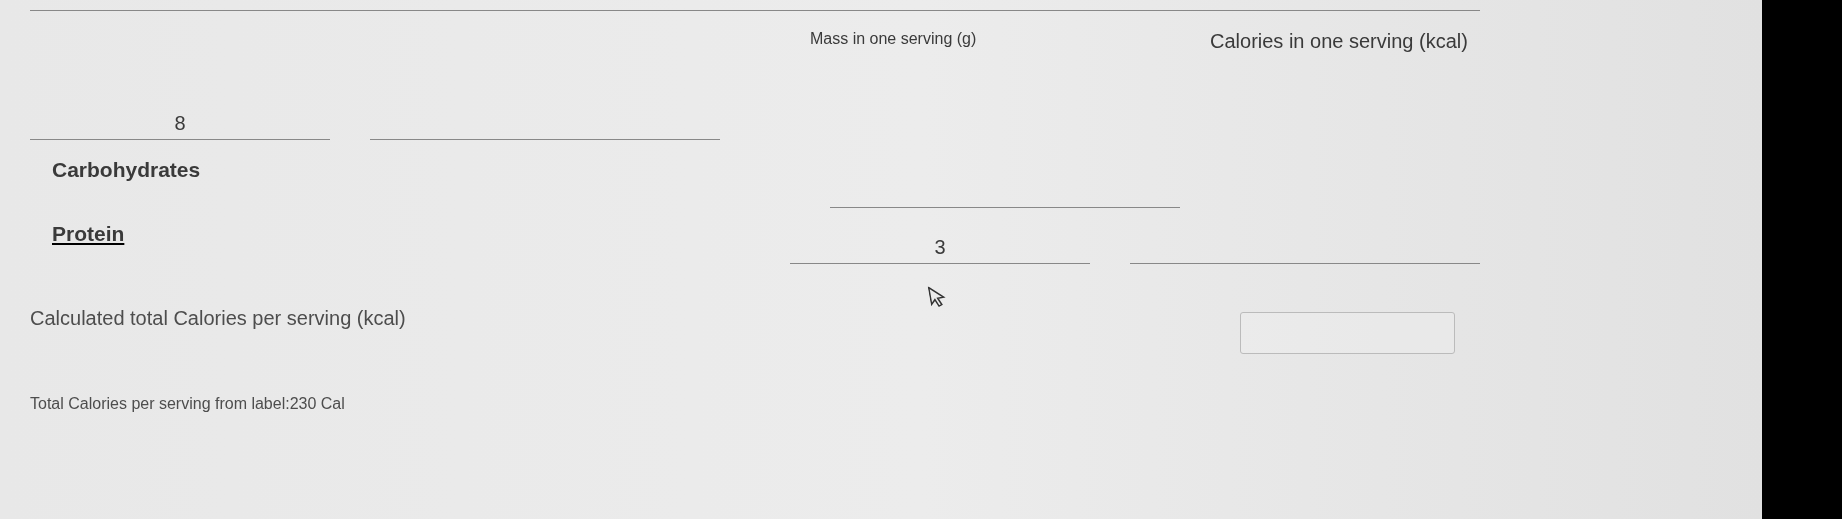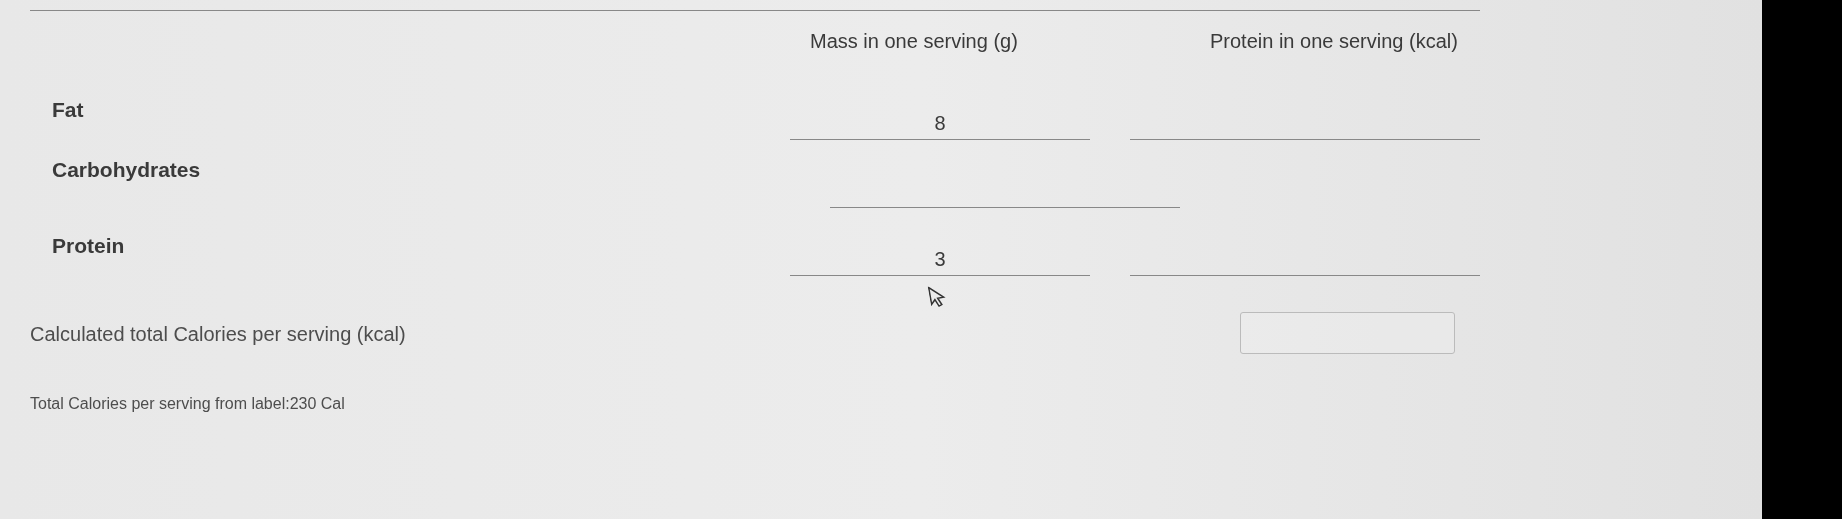--- a/index.html
+++ b/index.html
@@ -28,21 +28,21 @@
     position: absolute;
     top: 30px;
     left: 30px;
     width: 1450px;
   }
   .col-label {
     width: 760px;
   }
   .col-mass {
     width: 360px;
-    font-size: 20px;
+    font-size: 16px;
     color: #3a3a3a;
     font-weight: 500;
     padding-left: 20px;
   }
   .col-cal {
     width: 330px;
     font-size: 20px;
     color: #3a3a3a;
     font-weight: 500;
     text-align: left;
@@ -50,21 +50,21 @@
   }
   .row {
     position: absolute;
     left: 30px;
     width: 1450px;
     display: flex;
     align-items: flex-end;
   }
   .row-fat { top: 82px; }
   .row-carb { top: 150px; align-items: center; }
-  .row-protein { top: 218px; }
+  .row-protein { top: 206px; text-decoration: underline; }
   .nutrient-label {
     width: 760px;
     font-size: 21px;
     font-weight: 700;
     color: #3a3a3a;
     padding-left: 22px;
   }
   .mass-wrap {
     width: 300px;
     position: relative;
@@ -107,21 +107,21 @@
     left: 30px;
     top: 305px;
   }
   .pts {
     font-size: 20px;
     color: #4d4d4d;
   }
   .calc-label {
     font-size: 20px;
     color: #4d4d4d;
-    margin-top: 18px;
+    margin-top: 2px;
   }
   .total-label {
     position: absolute;
     left: 30px;
     top: 395px;
     font-size: 16px;
     color: #4d4d4d;
   }
   .total-input-box {
     position: absolute;
@@ -163,25 +163,24 @@
 </head>
 <body>
 
 <div class="right-black"></div>
 
 <div class="top-rule"></div>
 
 <div class="header-row">
   <div class="col-label"></div>
   <div class="col-mass">Mass in one serving (g)</div>
-  <div class="col-cal">Protein in one serving (kcal)</div>
+  <div class="col-cal">Calories in one serving (kcal)</div>
 </div>
 
 <div class="row row-fat">
-  <div class="nutrient-label">Fat</div>
   <div class="mass-wrap">
     <input class="mass-input" value="8" style="">
   </div>
   <div class="cal-wrap">
     <input class="cal-input" value="" style="">
   </div>
 </div>
 
 <div class="row row-carb">
   <div class="nutrient-label">Carbohydrates</div>

